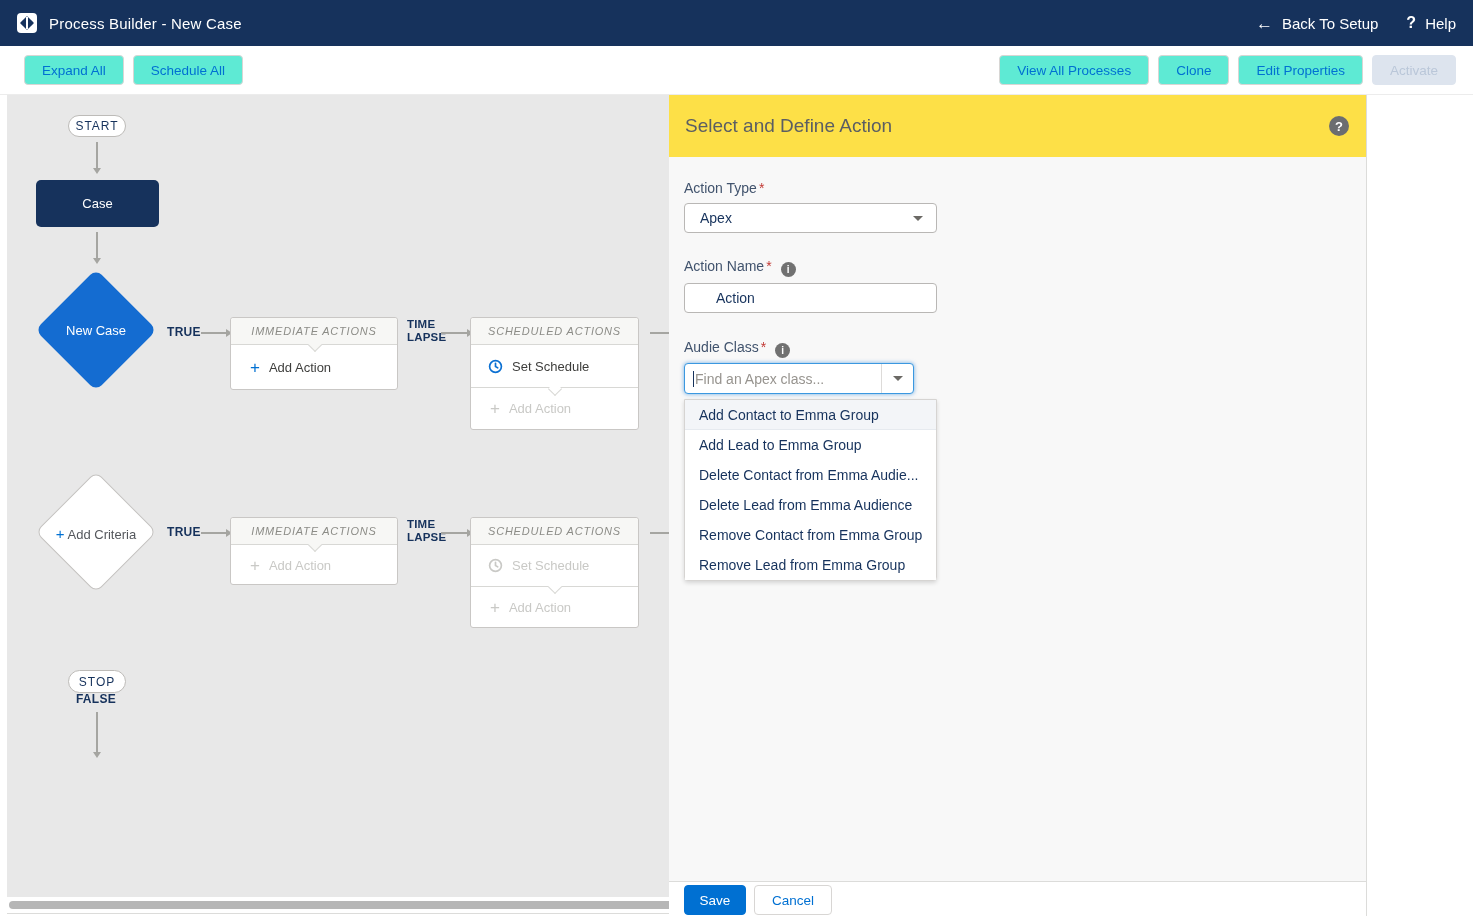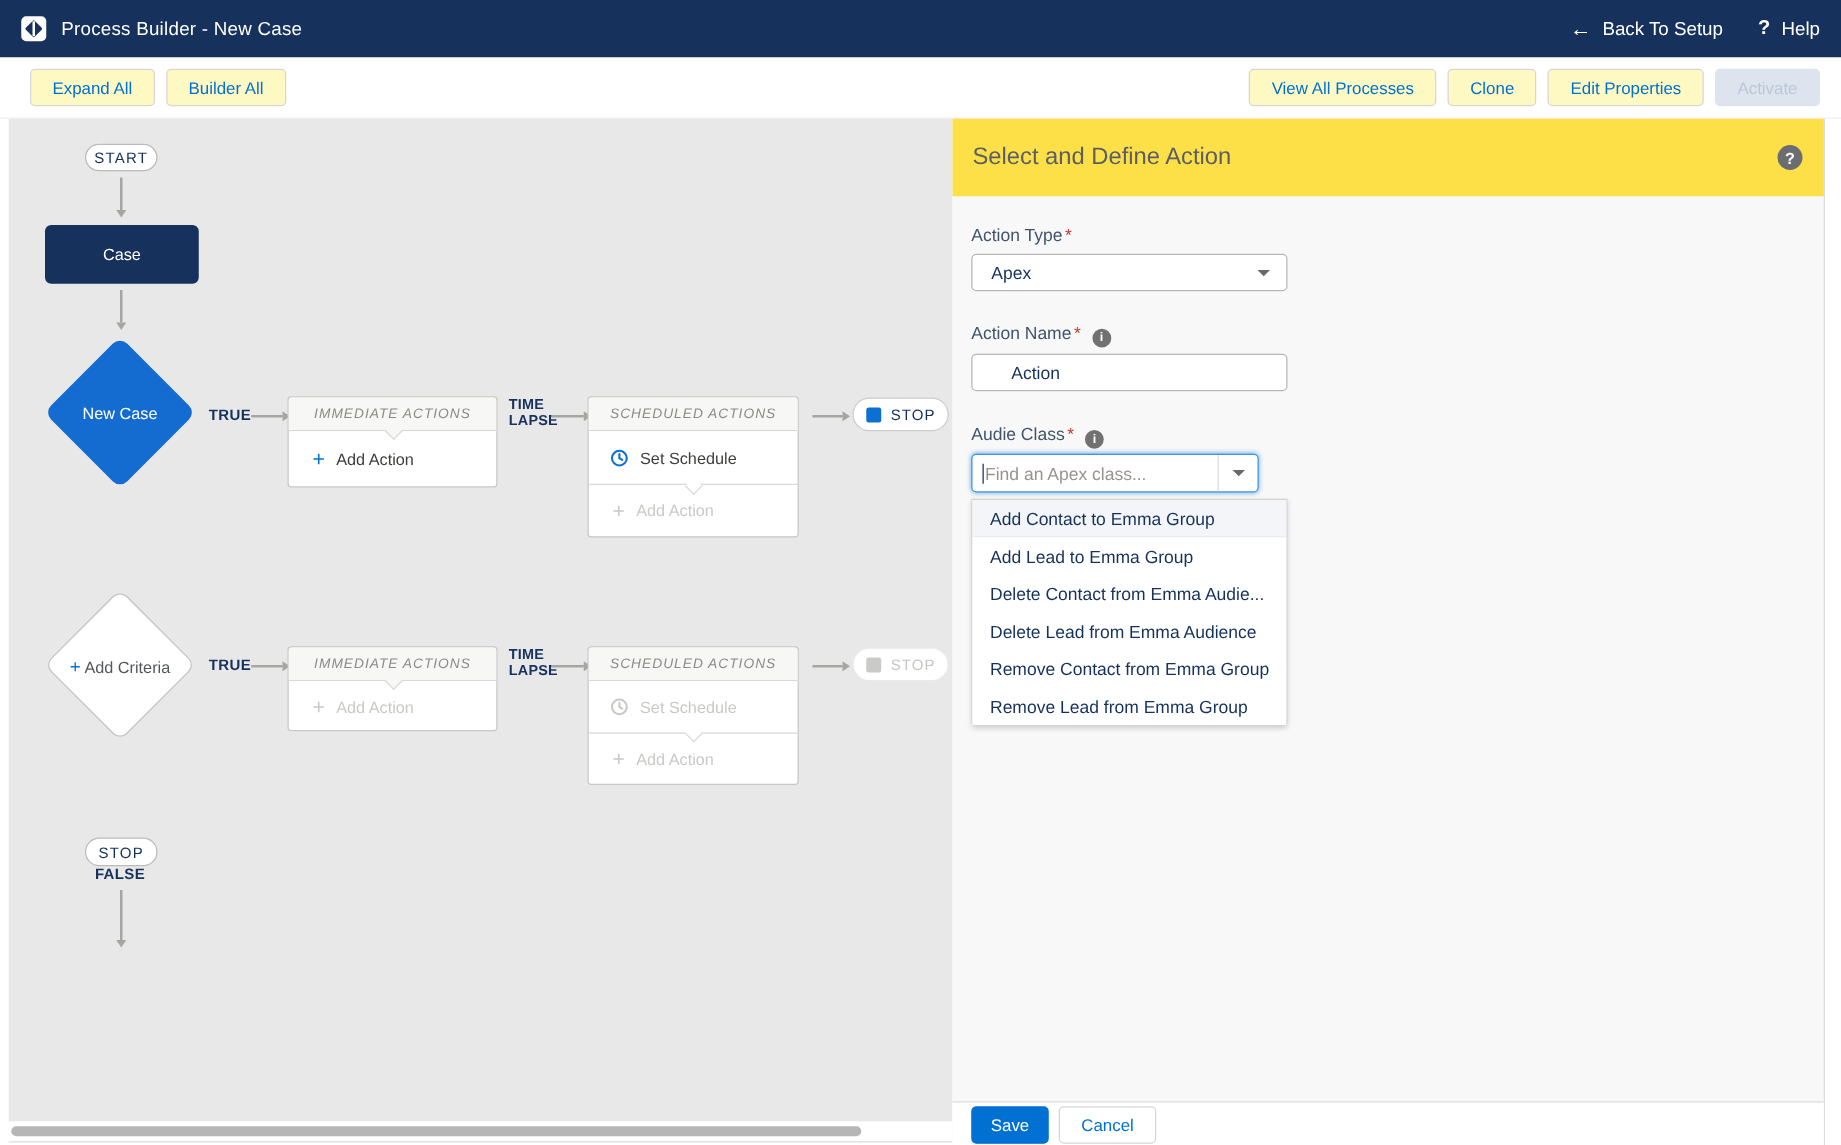--- a/index.html
+++ b/index.html
@@ -17,31 +17,31 @@
     background:#fff; z-index:1; }
   .topbar-title { font-size:15px; letter-spacing:.2px; }
   .topbar-right { margin-left:auto; display:flex; align-items:center; gap:28px; }
   .top-link { display:flex; align-items:center; gap:9px; font-size:15px; cursor:pointer; }
   .back-arrow { font-size:17px; line-height:1; }
   .help-q { font-size:16px; font-weight:bold; }
 
   
   .toolbar { position:absolute; top:46px; left:0; width:1473px; height:49px; background:#fff;
     display:flex; align-items:center; padding:0 17px 0 24px; border-bottom:1px solid #ececec; }
-  .btn { height:30px; padding:0 17px; background:#fef9c3; border:1px solid #d8d6d4; border-radius:4px;
+  .btn { height:30px; padding:0 17px; background:#5eead4; border:1px solid #d8d6d4; border-radius:4px;
     color:#0070d2; font-size:13.5px; font-family:inherit; cursor:pointer; }
   .toolbar .btn + .btn { margin-left:9px; }
   .toolbar-right { margin-left:auto; display:flex; }
   .toolbar-right .btn { margin-left:9px; }
   .btn.disabled { background:#dde4ee; border-color:#dde4ee; color:#bac7d9; cursor:default; }
 
   
   .main { position:absolute; top:95px; left:0; width:1473px; height:821px; display:flex; }
   .left-gap { width:7px; background:#fff; flex:none; }
-  .canvas-wrap { width:755px; flex:none; position:relative; background:#fff; }
+  .canvas-wrap { width:662px; flex:none; position:relative; background:#fff; }
   .canvas { position:absolute; left:0; top:0; width:755px; height:802px; background:#e8e8e8; }
   .hscroll { position:absolute; left:0; top:804px; width:755px; height:12px; }
   .hscroll-thumb { position:absolute; left:2px; top:2px; width:680px; height:8px;
     background:#b6b6b6; border-radius:4px; }
   .bottom-line { position:absolute; left:0; top:818px; width:755px; height:1px; background:#dcdcda; }
 
   
   .pill { position:absolute; background:#fff; border:1px solid #bdbbb8; border-radius:12px;
     display:flex; align-items:center; justify-content:center; color:#16325c;
     font-size:12px; letter-spacing:1px; }
@@ -151,21 +151,21 @@
     </div>
     <div class="top-link">
       <span class="help-q">?</span>
       <span>Help</span>
     </div>
   </div>
 </div>
 
 <div class="toolbar">
   <button class="btn">Expand All</button>
-  <button class="btn">Builder All</button>
+  <button class="btn">Schedule All</button>
   <div class="toolbar-right">
     <button class="btn">View All Processes</button>
     <button class="btn">Clone</button>
     <button class="btn">Edit Properties</button>
     <button class="btn disabled" disabled="">Activate</button>
   </div>
 </div>
 
 <div class="main">
   <div class="left-gap"></div>

